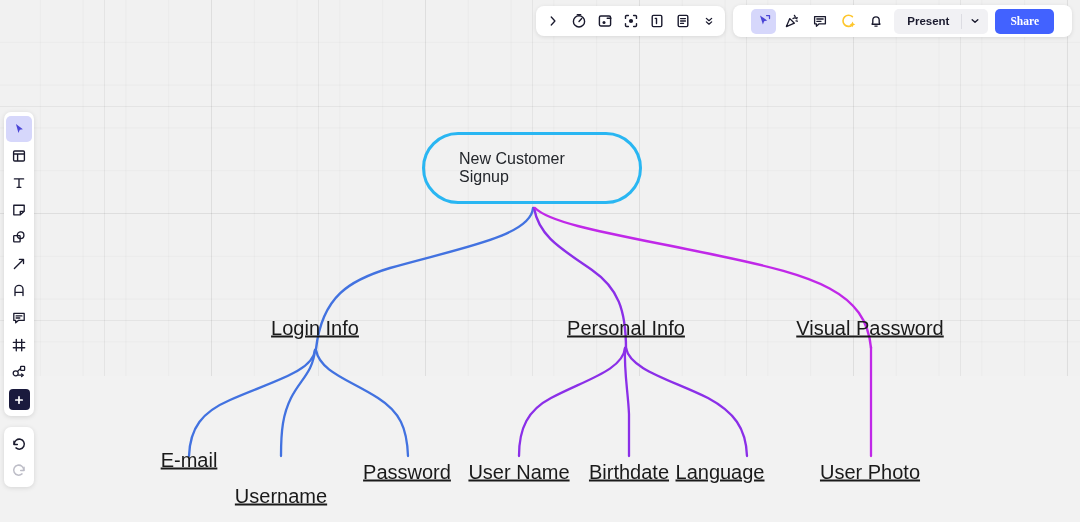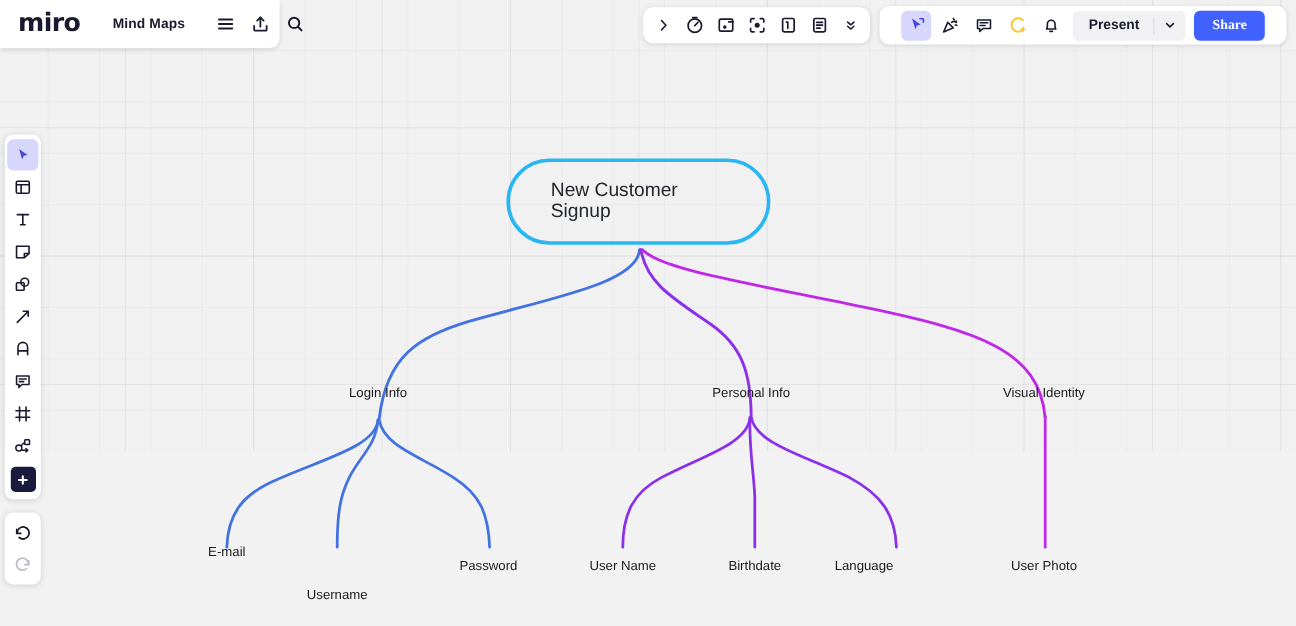--- a/index.html
+++ b/index.html
@@ -21,24 +21,25 @@
       linear-gradient(to right,  rgba(0,0,0,0.028) 1px, transparent 1px),
       linear-gradient(to bottom, rgba(0,0,0,0.028) 1px, transparent 1px);
     background-size: 107px 107px, 107px 107px, 42.8px 42.8px, 42.8px 42.8px;
     background-position: -3px -1px, -3px -1px, -3px -1px, -3px -1px;
   }
   #mindmap { position: absolute; left: 0; top: 0; }
 
   .node-label {
     position: absolute;
     color: #1a1a1a;
-    font-size: 11px;
+    font-size: 20px;
     white-space: nowrap;
     transform: translate(-50%, -50%);
     font-family: "Liberation Sans", sans-serif;
+    text-decoration: underline;
   }
   .root-node {
     position: absolute;
     transform: translate(-50%, -50%);
     display: flex; align-items: center; justify-content: center;
     border: 3px solid #29b6f2;
     border-radius: 999px;
     background: transparent;
     color: #23262b;
     font-size: 16px;
@@ -154,59 +155,33 @@
         <path d="M871,347 L871,456" stroke="#c028e8" stroke-width="2.3"></path>
       </g>
     </svg>
 
     <div class="root-node" style="left:532px; top:168px; width:220px; height:72px;">
       <span>New Customer Signup</span>
     </div>
 
     <div class="node-label" style="left:315px; top:328px;">Login Info</div>
     <div class="node-label" style="left:626px; top:328px;">Personal Info</div>
-    <div class="node-label" style="left:870px; top:328px;">Visual Identity</div>
+    <div class="node-label" style="left:870px; top:328px;">Visual Password</div>
 
     <div class="node-label" style="left:189px; top:460px;">E-mail</div>
     <div class="node-label" style="left:281px; top:472px;margin-top:24px;">Username</div>
     <div class="node-label" style="left:407px; top:472px;">Password</div>
 
     <div class="node-label" style="left:519px; top:472px;">User Name</div>
     <div class="node-label" style="left:629px; top:472px;">Birthdate</div>
     <div class="node-label" style="left:720px; top:472px;">Language</div>
 
     <div class="node-label" style="left:870px; top:472px;">User Photo</div>
   </div>
 
-  <div class="tl-bar">
-    <div class="miro-logo">miro</div>
-    <div class="tl-sep"></div>
-    <div class="board-name">Mind Maps</div>
-    <div class="tl-sep"></div>
-    <div class="tl-icons">
-      <div class="tl-ic">
-        <svg width="16" height="16" viewBox="0 0 16 16" fill="none" stroke="#1a1a2e" stroke-width="1.6" stroke-linecap="round">
-          <path d="M2.5 4.3h11M2.5 8h11M2.5 11.7h11"></path>
-        </svg>
-      </div>
-      <div class="tl-ic">
-        <svg width="16" height="16" viewBox="0 0 16 16" fill="none" stroke="#1a1a2e" stroke-width="1.5" stroke-linecap="round" stroke-linejoin="round">
-          <path d="M8 10.2V2.6"></path>
-            <path d="M5.3 5.2L8 2.5l2.7 2.7"></path>
-          <path d="M2.8 9.6v3.1c0 .5.4.9.9.9h8.6c.5 0 .9-.4.9-.9V9.6"></path>
-        </svg>
-      </div>
-      <div class="tl-ic">
-        <svg width="16" height="16" viewBox="0 0 16 16" fill="none" stroke="#1a1a2e" stroke-width="1.6" stroke-linecap="round">
-          <circle cx="7.1" cy="7.1" r="4.3"></circle>
-            <path d="M10.3 10.3l3 3"></path>
-        </svg>
-      </div>
-    </div>
-  </div>
 
   <div class="tr-wrap">
 
     <div class="tr-group">
       <div class="tr-ic">
         <svg width="14" height="14" viewBox="0 0 16 16" fill="none" stroke="#1a1a2e" stroke-width="1.5" stroke-linecap="round" stroke-linejoin="round">
           <path d="M6 3.5l4.2 4.5L6 12.5"></path>
         </svg>
       </div>
       <div class="tr-ic">

